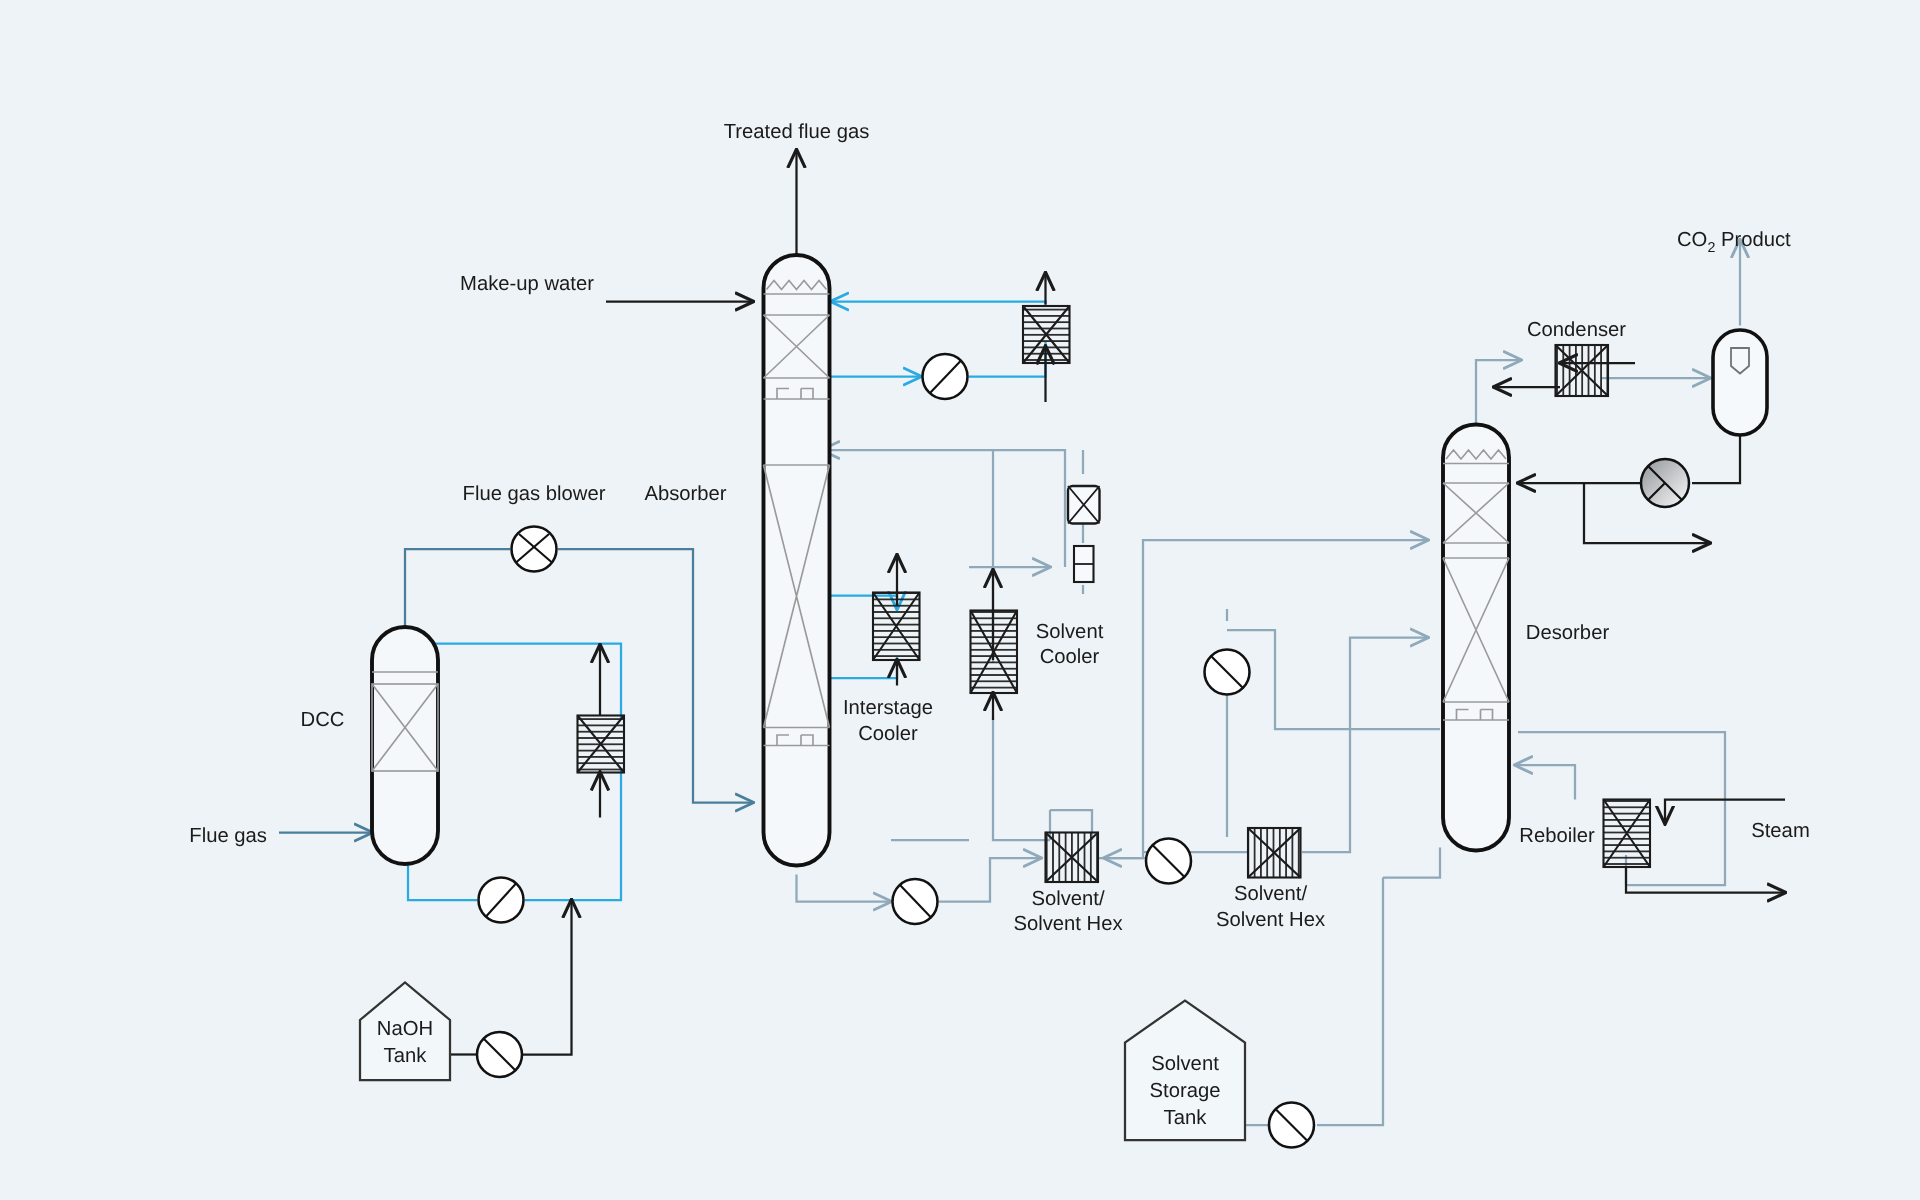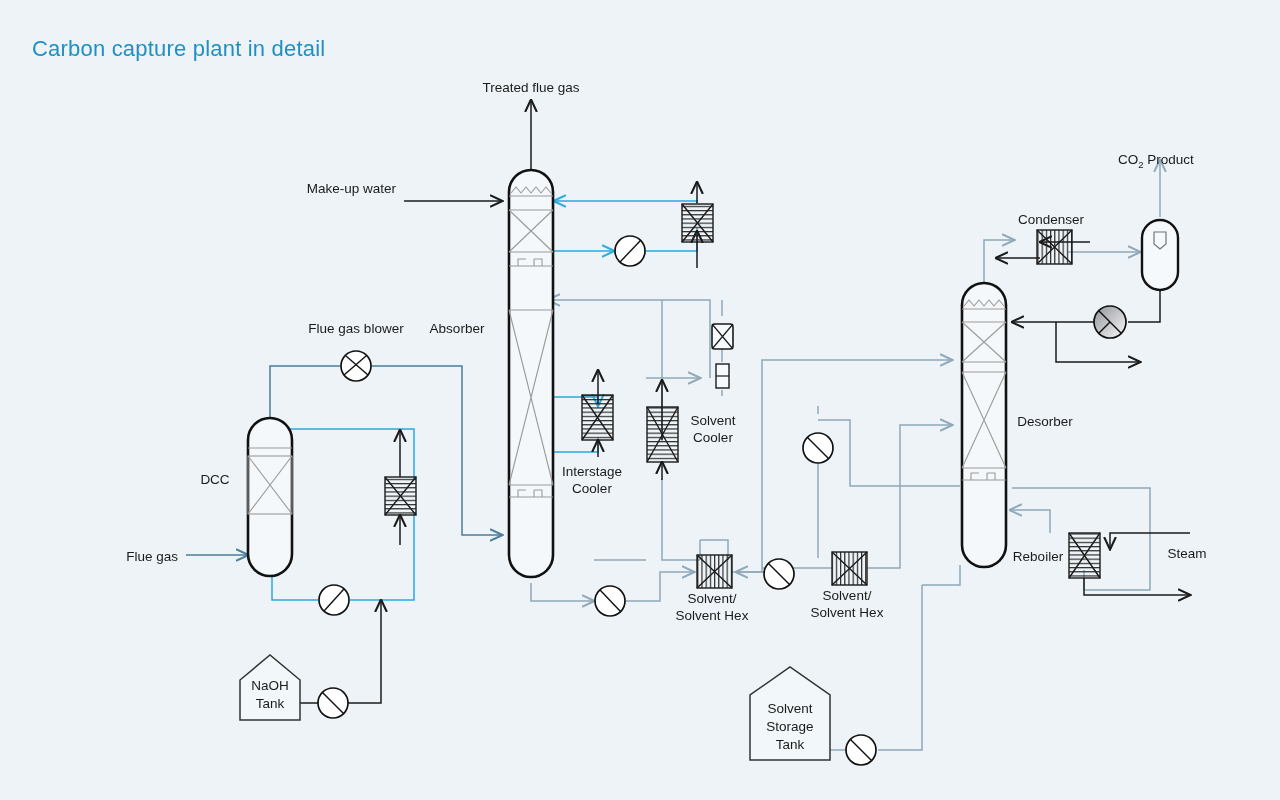--- a/index.html
+++ b/index.html
@@ -16,21 +16,20 @@
   }
   svg{position:absolute;left:0;top:0;}
   .lbl{font-size:13.5px;fill:#1b1b1b;font-family:"Liberation Sans","DejaVu Sans",sans-serif;}
   .lbl.sub{font-size:9.5px;}
 </style>
 </head>
 <body style="background: rgb(237, 243, 246);">
 
 <div id="stage">
 
-  <div id="title" style="color: rgb(31, 143, 196);">Carbon capture plant in detail</div>
 
   <svg width="1280" height="800" viewBox="0 0 1280 800">
     <defs>
       <marker id="ar-fg" markerWidth="9" markerHeight="9" refX="8" refY="4.5" orient="auto">
         <path d="M0,0.6 L8.4,4.5 L0,8.4" fill="none" stroke="#4a7e9b" stroke-width="1.3"></path>
       </marker>
       <marker id="ar-ww" markerWidth="9" markerHeight="9" refX="8" refY="4.5" orient="auto">
         <path d="M0,0.6 L8.4,4.5 L0,8.4" fill="none" stroke="#29abe2" stroke-width="1.3"></path>
       </marker>
       <marker id="ar-sv" markerWidth="9" markerHeight="9" refX="8" refY="4.5" orient="auto">

